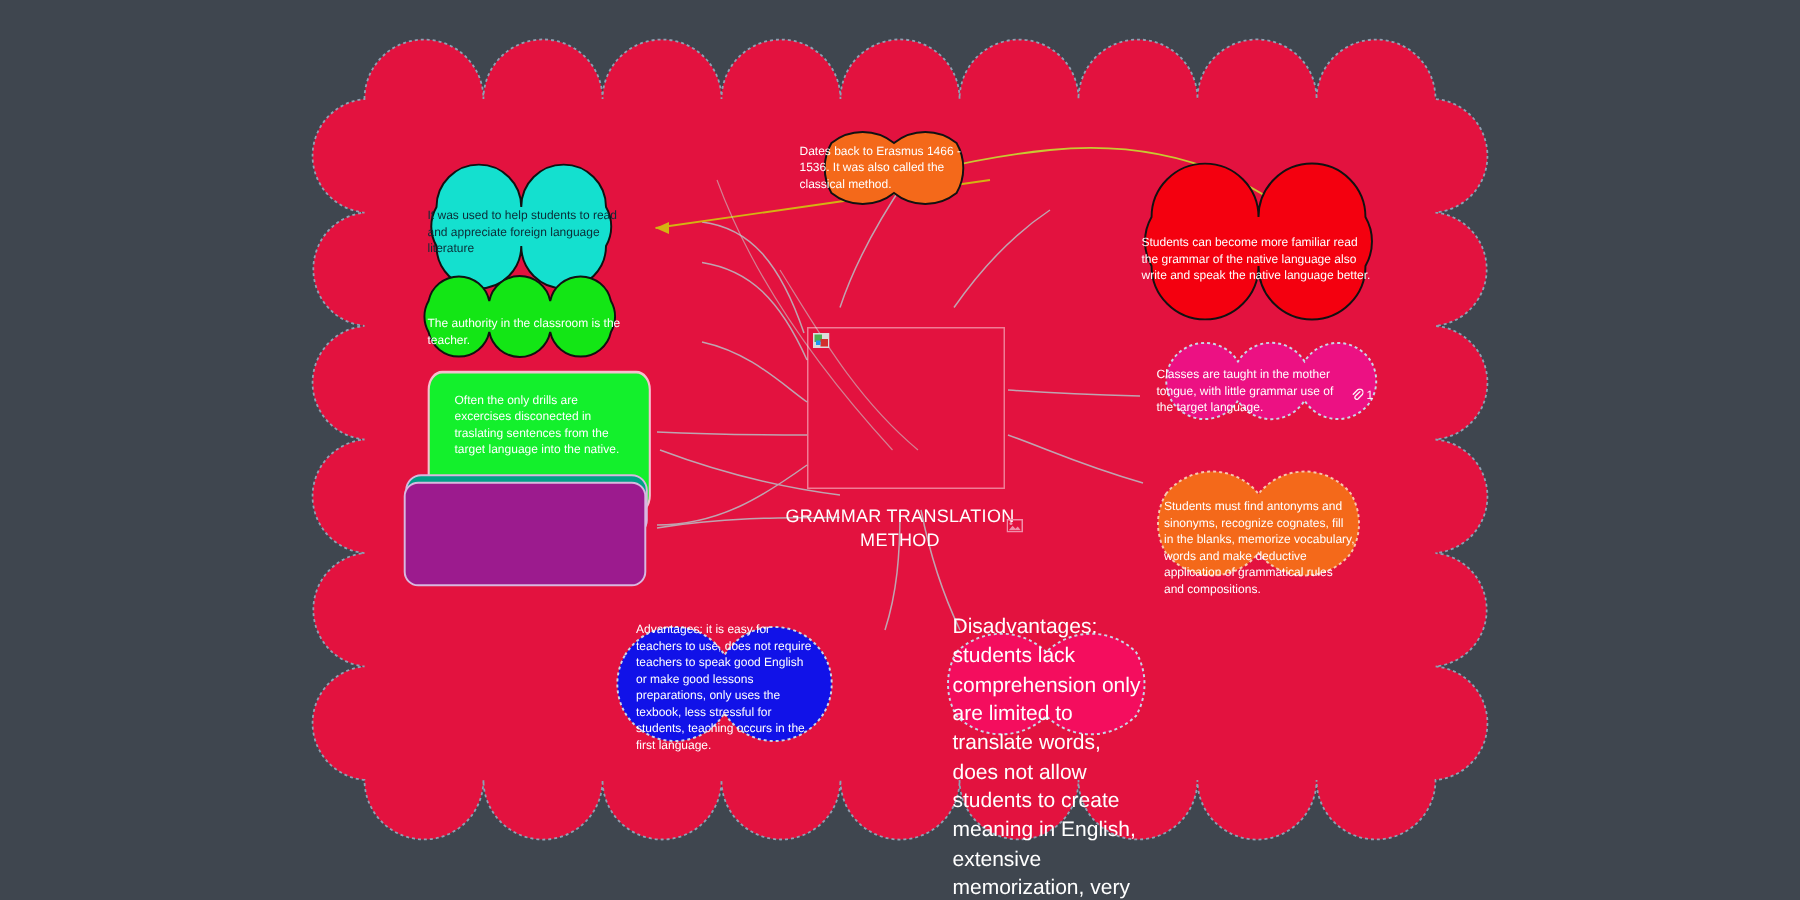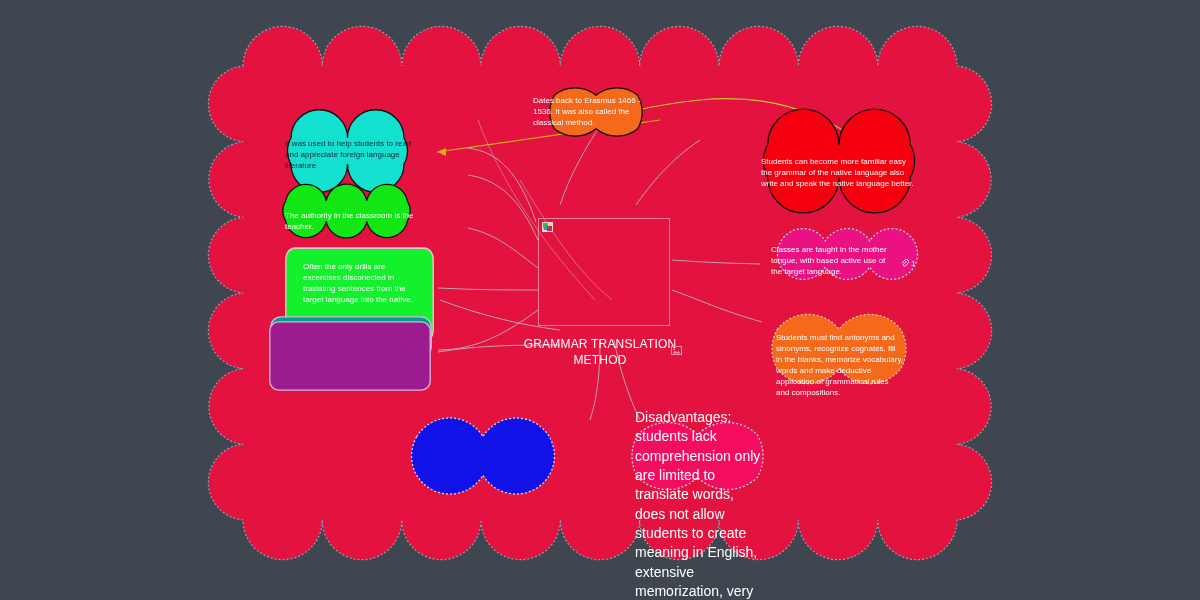--- a/index.html
+++ b/index.html
@@ -160,47 +160,48 @@
   <div class="node" style="left:269px;top:321px;width:162px;height:70px;">
     <svg class="node-svg" viewBox="0 0 162 70" preserveAspectRatio="none">
       <rect x="0.8" y="0.8" width="160.4" height="68.4" rx="9" ry="9" fill="#9c1b8e" stroke="#d8b8e0" stroke-width="1.3"></rect>
     </svg>
   </div>
 
   <div class="node" style="left:735px;top:112px;width:208px;height:98px;">
     <svg class="node-svg" viewBox="0 0 208 98" preserveAspectRatio="none">
       <path class="cloud-path" d="M32.7,32.7 A32.7,32.7 0 0 1 104.0,32.7 A32.7,32.7 0 0 1 175.3,32.7 A32.7,32.7 0 0 1 175.3,65.3 A32.7,32.7 0 0 1 104.0,65.3 A32.7,32.7 0 0 1 32.7,65.3 A32.7,32.7 0 0 1 32.7,32.7 Z" fill="#f4000f" stroke="#111111" stroke-width="1.3"></path>
     </svg>
-    <div class="node-text" style="left:26px;top:44px;width:156px;font-size:8px;color:#ffffff;">Students can become more familiar easy the grammar of the native language also write and speak the native language better.</div>
+    <div class="node-text" style="left:26px;top:44px;width:156px;font-size:8px;color:#ffffff;">Students can become more familiar read the grammar of the native language also write and speak the native language better.</div>
   </div>
 
   <div class="node" style="left:755px;top:215px;width:185px;height:78px;">
     <svg class="node-svg" viewBox="0 0 185 78" preserveAspectRatio="none">
       <path class="cloud-path" d="M26.0,26.0 A26.0,26.0 0 0 1 70.3,26.0 A26.0,26.0 0 0 1 114.7,26.0 A26.0,26.0 0 0 1 159.0,26.0 A26.0,26.0 0 0 1 159.0,52.0 A26.0,26.0 0 0 1 114.7,52.0 A26.0,26.0 0 0 1 70.3,52.0 A26.0,26.0 0 0 1 26.0,52.0 A26.0,26.0 0 0 1 26.0,26.0 Z" fill="#ec1183" stroke="#c8d8e8" stroke-width="1.3" stroke-dasharray="2 2"></path>
     </svg>
-    <div class="node-text" style="left:16px;top:29px;width:125px;font-size:8px;color:#ffffff;">Classes are taught in the mother tongue, with based active use of the target language.</div>
+    <div class="node-text" style="left:16px;top:29px;width:125px;font-size:8px;color:#ffffff;">Classes are taught in the mother tongue, with little grammar use of the target language.</div>
     <div class="clip-badge" style="left:146px;top:44px;">
       <svg width="8" height="9" viewBox="0 0 8 9">
         <path d="M5.6 2.1 L2.5 5.2 a1.3 1.3 0 0 0 1.8 1.8 L7.2 4 a2.2 2.2 0 0 0 -3.1 -3.1 L1.2 3.8" fill="none" stroke="#ffffff" stroke-width="0.9" stroke-linecap="round"></path>
       </svg>
       <span>1</span>
     </div>
   </div>
 
   <div class="node" style="left:738px;top:290px;width:202px;height:118px;">
     <svg class="node-svg" viewBox="0 0 202 118" preserveAspectRatio="none">
       <path class="cloud-path" d="M39.3,39.3 A39.3,39.3 0 0 1 101.0,39.3 A39.3,39.3 0 0 1 162.7,39.3 A39.3,39.3 0 0 1 162.7,78.7 A39.3,39.3 0 0 1 101.0,78.7 A39.3,39.3 0 0 1 39.3,78.7 A39.3,39.3 0 0 1 39.3,39.3 Z" fill="#f4691a" stroke="#f7c9b0" stroke-width="1.3" stroke-dasharray="2 2"></path>
     </svg>
     <div class="node-text" style="left:38px;top:14px;width:128px;font-size:8px;color:#ffffff;margin-top:28px;">Students must find antonyms and sinonyms, recognize cognates, fill in the blanks, memorize vocabulary, words and make deductive application of grammatical rules and compositions.</div>
   </div>
 
   <div class="node" style="left:378px;top:398px;width:210px;height:116px;">
     <svg class="node-svg" viewBox="0 0 210 116" preserveAspectRatio="none">
       <path class="cloud-path" d="M38.7,38.7 A38.7,38.7 0 0 1 105.0,38.7 A38.7,38.7 0 0 1 171.3,38.7 A38.7,38.7 0 0 1 171.3,77.3 A38.7,38.7 0 0 1 105.0,77.3 A38.7,38.7 0 0 1 38.7,77.3 A38.7,38.7 0 0 1 38.7,38.7 Z" fill="#1112e8" stroke="#c8d8e8" stroke-width="1.3" stroke-dasharray="2 2"></path>
     </svg>
+    <div class="node-text" style="left:46px;top:16px;width:120px;font-size:8px;color:#ffffff;">Advantages: it is easy for teachers to use, does not require teachers to speak good English or make good lessons preparations, only uses the texbook, less stressful for students, teaching occurs in the first language.</div>
   </div>
 
   <div class="node" style="left:595px;top:392px;width:205px;height:128px;">
     <svg class="node-svg" viewBox="0 0 205 128" preserveAspectRatio="none">
       <path class="cloud-path" d="M42.7,42.7 A42.7,42.7 0 0 1 102.5,42.7 A42.7,42.7 0 0 1 162.3,42.7 A42.7,42.7 0 0 1 162.3,85.3 A42.7,42.7 0 0 1 102.5,85.3 A42.7,42.7 0 0 1 42.7,85.3 A42.7,42.7 0 0 1 42.7,42.7 Z" fill="#f40d5e" stroke="#c8d8e8" stroke-width="1.3" stroke-dasharray="2 2"></path>
     </svg>
     <div class="node-text" style="left:40px;top:16px;width:128px;font-size:14px;color:#ffffff;">Disadvantages: students lack comprehension only are limited to translate words, does not allow students to create meaning in English, extensive memorization, very little interaction between teachers and students.</div>
   </div>
 
   <div class="root-rect" style="left:538px;top:218px;width:132px;height:108px;">

